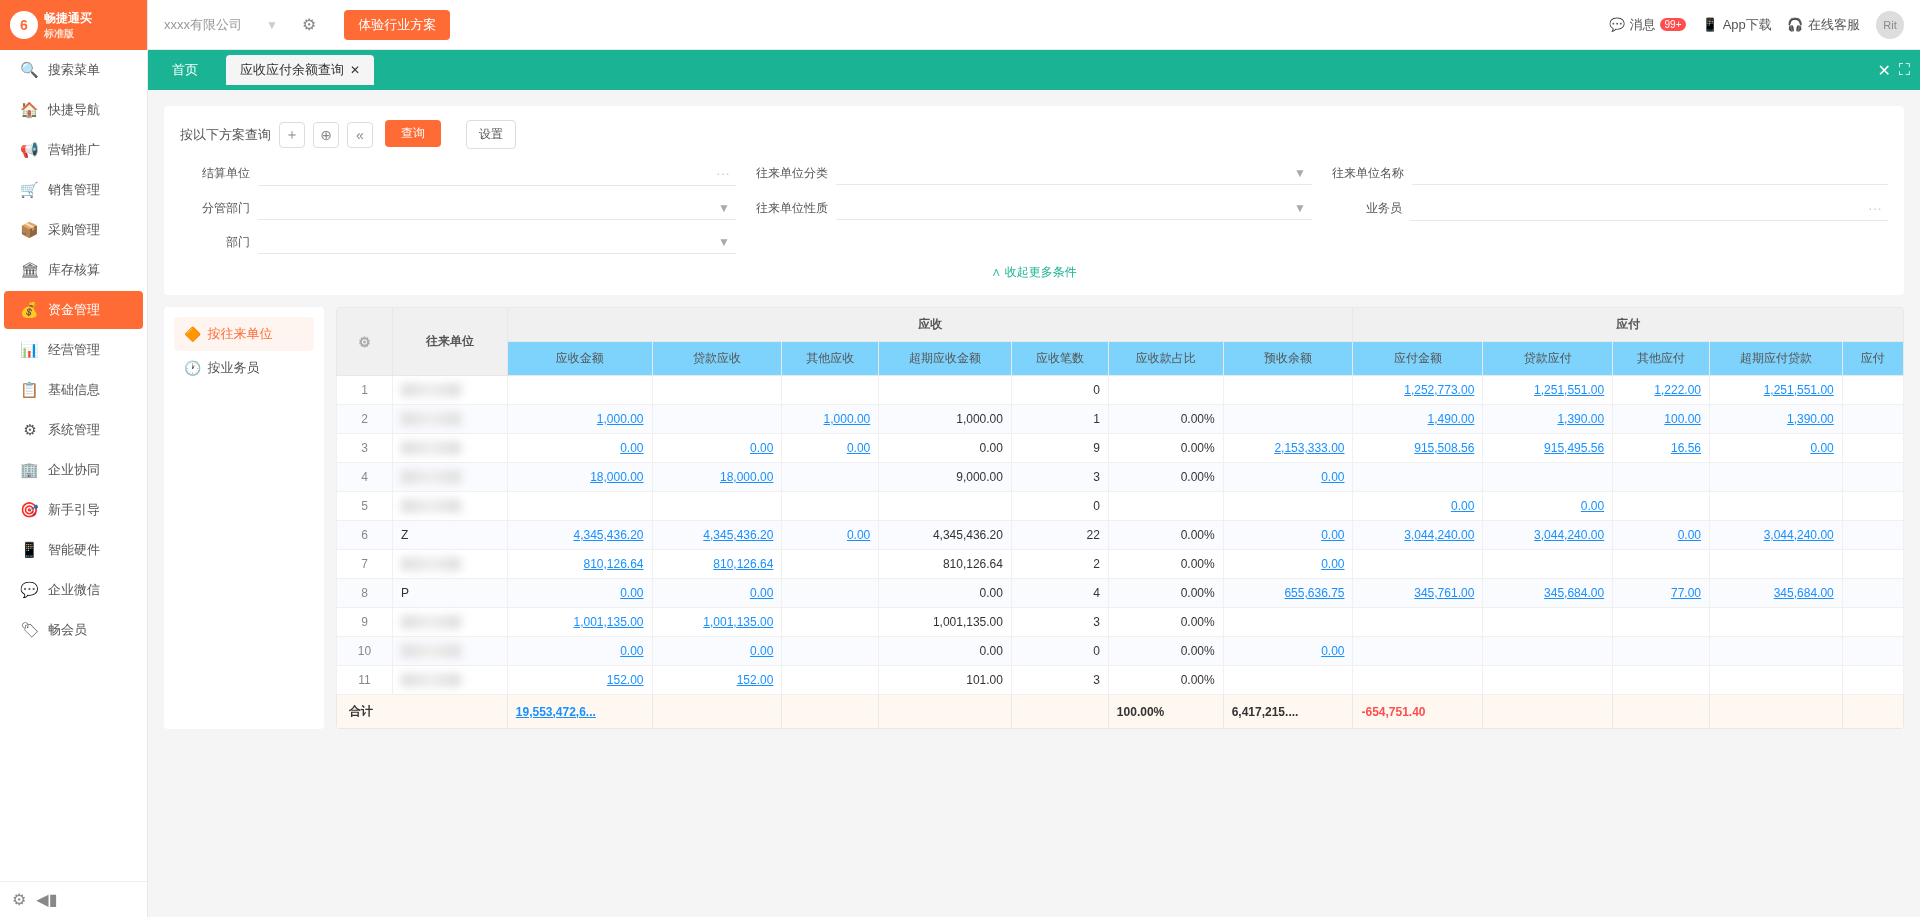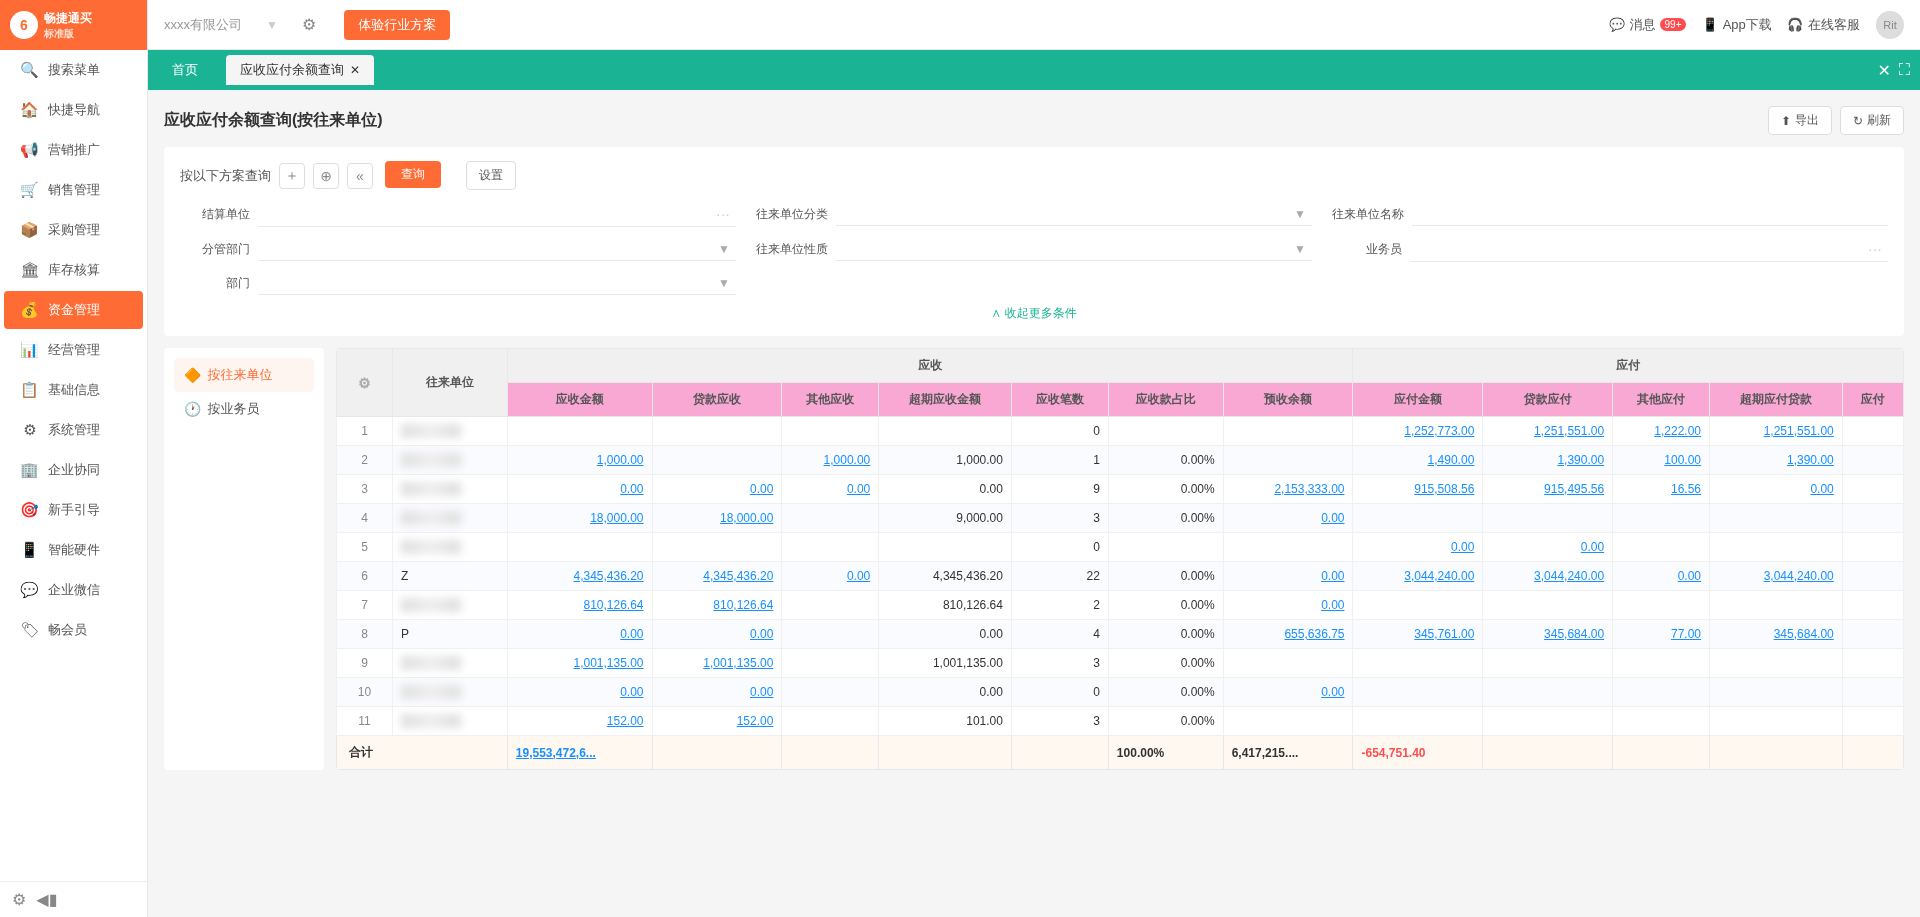--- a/index.html
+++ b/index.html
@@ -115,22 +115,22 @@
       border-radius: 4px; cursor: pointer; font-size: 13px; color: #555;
     }
     .filter-item.active { background: #fff5f0; color: #ff6b35; }
     .filter-icon { font-size: 14px; }
 
     
     .table-area { flex: 1; background: white; border-radius: 4px; overflow: hidden; }
     .table-container { overflow-x: auto; }
     table { width: 100%; border-collapse: collapse; font-size: 12px; }
     thead tr th {
-      background: #f9a8d4; padding: 8px 8px; text-align: center;
-      border: 1px solid #e8e8e8; font-weight: bold; color: #555; white-space: nowrap;
+      background: #7dd3fc; padding: 8px 8px; text-align: center;
+      border: 1px solid #e8e8e8; font-weight: normal; color: #555; white-space: nowrap;
     }
     thead tr.group-header th { background: #f0f0f0; font-weight: bold; }
     tbody tr td {
       padding: 7px 8px; border: 1px solid #f0f0f0; text-align: right; color: #333;
     }
     tbody tr td:first-child { text-align: center; color: #888; }
     tbody tr td:nth-child(2) { text-align: left; color: #333; }
     tbody tr:nth-child(even) { background: #fafbff; }
     .link-blue { color: #1890ff; text-decoration: underline; cursor: pointer; }
     .tfoot-row td { background: #fff8f0; font-weight: bold; padding: 8px; border: 1px solid #e8e8e8; }
@@ -253,33 +253,20 @@
   </div>
   <div class="tab-bar-actions">
     <span class="tab-bar-action">✕</span>
     <span class="tab-bar-action">⛶</span>
   </div>
 </div>
 
 <div class="main">
   <div class="page-content">
 
-    <div class="page-header">
-      <h2 class="page-title">应收应付余额查询(按往来单位)</h2>
-      <div class="page-actions">
-        <button class="btn-outline">
-          <span>⬆</span>
-          <span>导出</span>
-        </button>
-        <button class="btn-outline">
-          <span>↻</span>
-          <span>刷新</span>
-        </button>
-      </div>
-    </div>
 
     <div class="search-panel">
       <div class="search-toolbar">
         <span style="font-size:13px;color:#555;">按以下方案查询</span>
         <button class="search-toolbar-btn">＋</button>
         <button class="search-toolbar-btn">⊕</button>
         <button class="search-toolbar-btn">«</button>
         <div style="margin-left:4px;display:flex;gap:25px;align-items:flex-start;">
           <button class="btn-orange">查询</button>
           <button class="btn-outline">设置</button>

